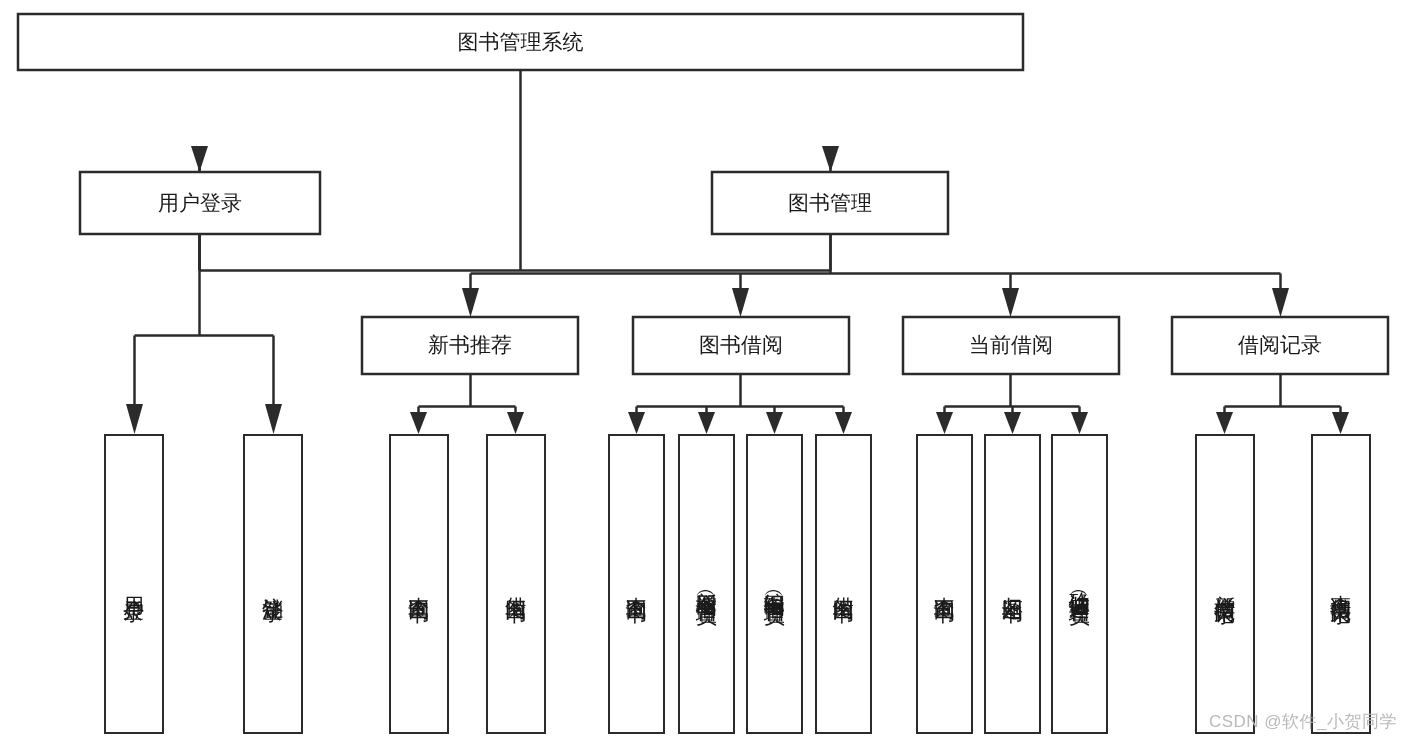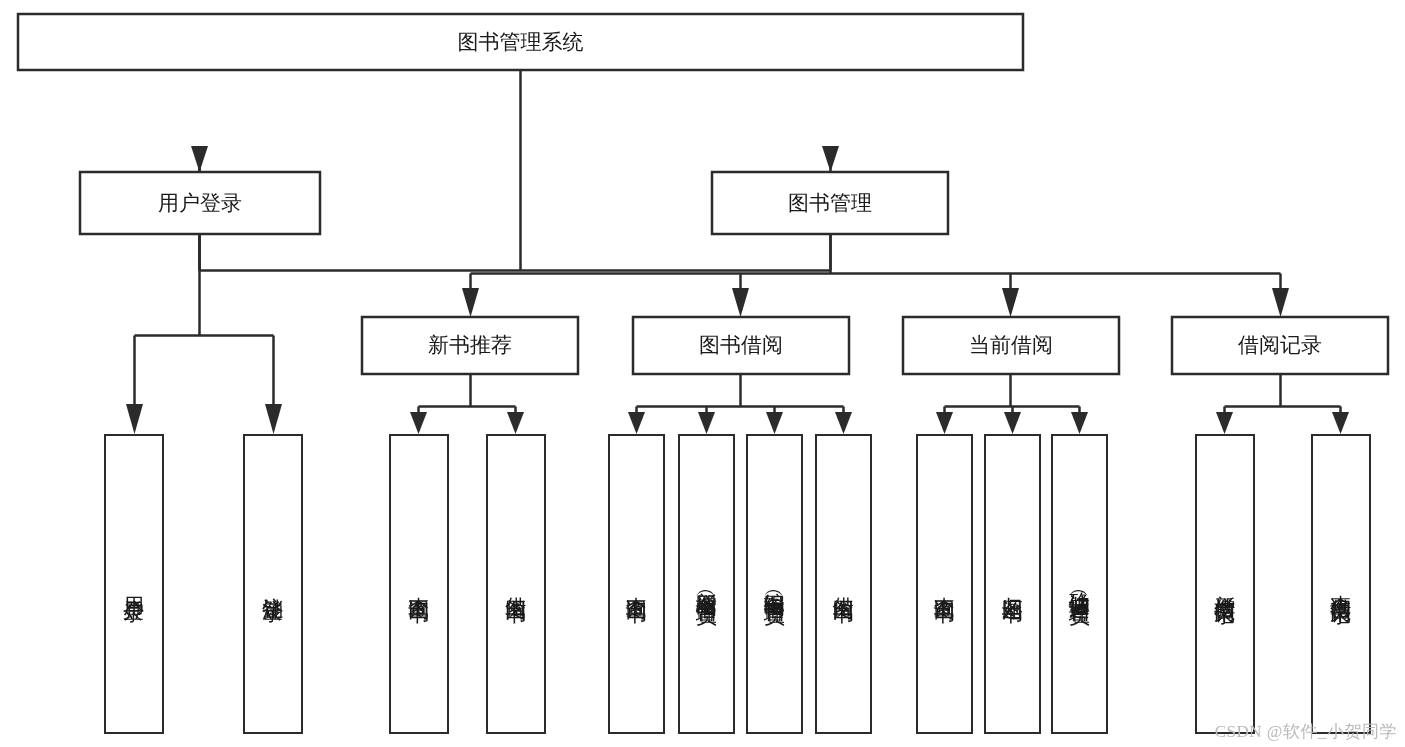--- a/index.html
+++ b/index.html
@@ -45,22 +45,22 @@
   .node-label {
     font-family: "Liberation Sans", "DejaVu Sans", sans-serif;
     font-size: 21px;
     fill: #1a1a1a;
     text-anchor: middle;
     dominant-baseline: middle;
   }
   .watermark {
     position: absolute;
     right: 8px;
-    bottom: 4px;
-    font-family: Liberation Serif, serif;
+    bottom: 14px;
+    font-family: Liberation Sans, sans-serif;
     font-size: 17px;
     color: #b9b9b9;
     white-space: nowrap;
     letter-spacing: 0.5px;
     user-select: none;
   }
 </style>
 </head>
 <body>
 

